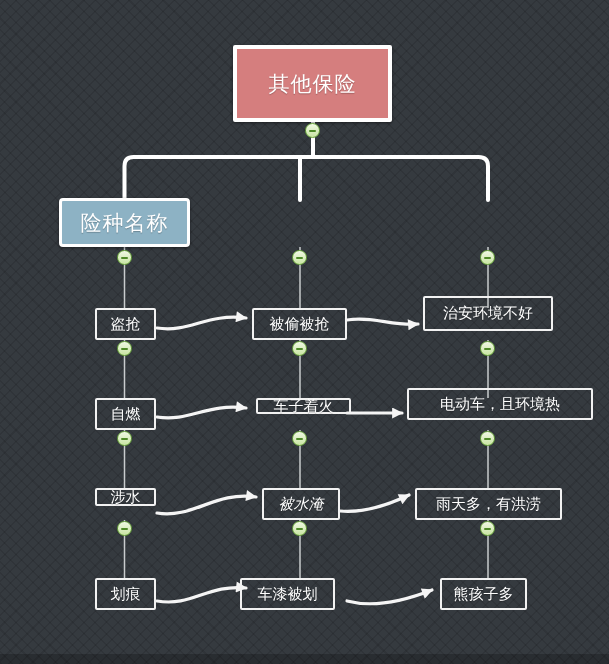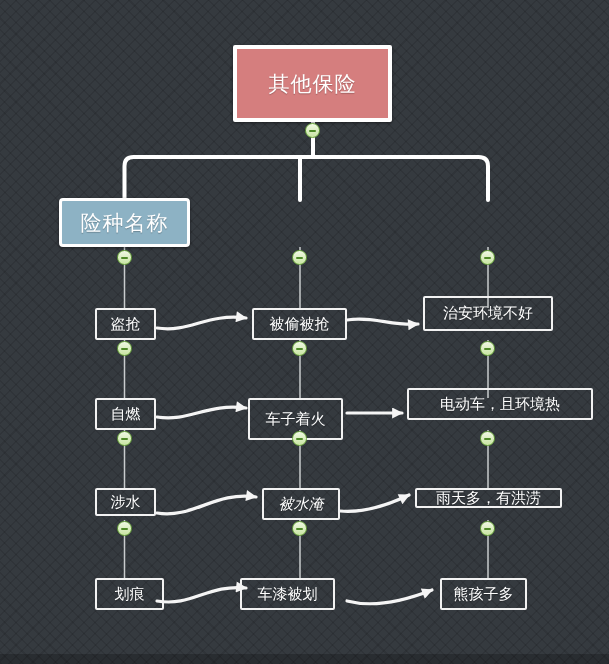--- a/index.html
+++ b/index.html
@@ -100,31 +100,31 @@
       <path d="M347 601 C374 608 404 601 432 590" marker-end="url(#ah)"></path>
     </g>
   </svg>
 
   <div class="node root" style="left: 233px; top: 45px; width: 159px; height: 77px; background-color: rgb(213, 126, 126);">其他保险</div>
 
   <div class="node header" style="left: 59px; top: 198px; width: 131px; height: 49px; background-color: rgb(141, 178, 196);">险种名称</div>
 
   <div class="node leaf" style="left:95px;top:308px;width:61px;height:32px;">盗抢</div>
   <div class="node leaf" style="left:95px;top:398px;width:61px;height:32px;">自燃</div>
-  <div class="node leaf" style="left:95px;top:488px;width:61px;height:28px;">涉水</div>
-  <div class="node leaf" style="left:95px;top:578px;width:69px;height:32px;">划痕</div>
+  <div class="node leaf" style="left:95px;top:488px;width:61px;height:18px;">涉水</div>
+  <div class="node leaf" style="left:95px;top:578px;width:61px;height:32px;">划痕</div>
 
   <div class="node leaf" style="left:252px;top:308px;width:95px;height:32px;">被偷被抢</div>
-  <div class="node leaf" style="left:248px;top:398px;width:95px;height:42px;font-family:Liberation Mono, monospace;">车子着火</div>
+  <div class="node leaf" style="left:256px;top:398px;width:95px;height:16px;font-family:Liberation Mono, monospace;">车子着火</div>
   <div class="node leaf" style="left:262px;top:488px;width:78px;height:32px;font-style:italic;">被水淹</div>
   <div class="node leaf" style="left:240px;top:578px;width:95px;height:32px;">车漆被划</div>
 
   <div class="node leaf" style="left:423px;top:296px;width:130px;height:35px;font-family:Liberation Serif, serif;">治安环境不好</div>
   <div class="node leaf" style="left:407px;top:388px;width:186px;height:32px;">电动车，且环境热</div>
-  <div class="node leaf" style="left:415px;top:488px;width:147px;height:20px;">雨天多，有洪涝</div>
+  <div class="node leaf" style="left:415px;top:488px;width:147px;height:32px;">雨天多，有洪涝</div>
   <div class="node leaf" style="left:440px;top:578px;width:87px;height:32px;font-family:Liberation Serif, serif;">熊孩子多</div>
 
   <div class="collapse" style="left:305px;top:123px;">
       <span class="bar"></span>
     </div>
 
   <div class="collapse" style="left:117px;top:250px;">
       <span class="bar"></span>
     </div>
   <div class="collapse" style="left:292px;top:250px;">

